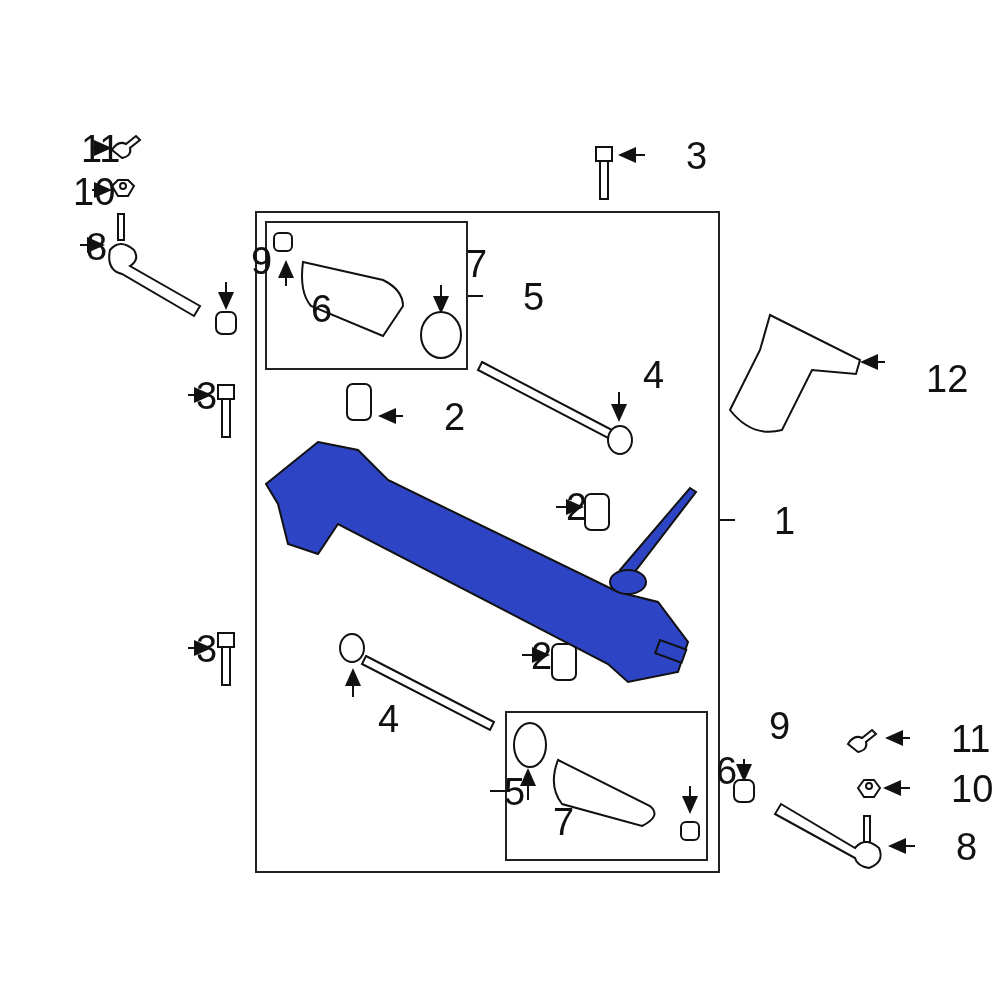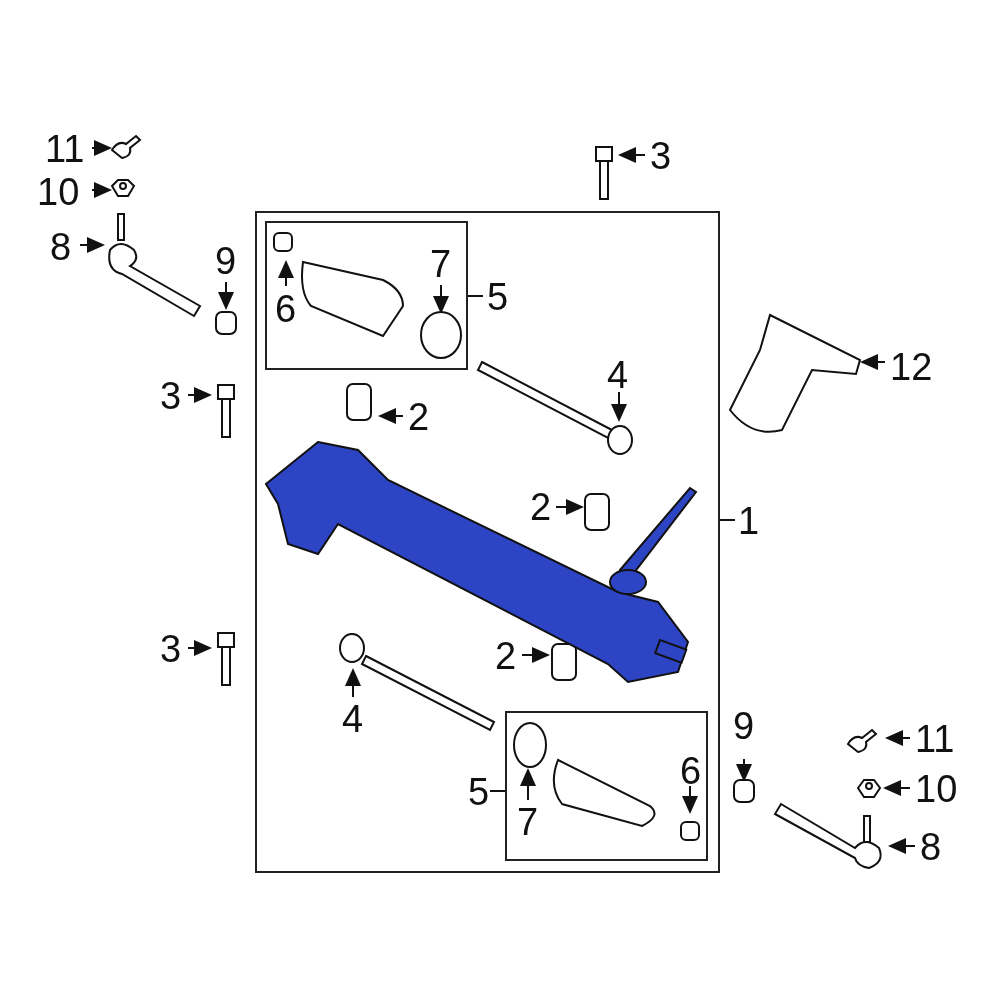--- a/index.html
+++ b/index.html
@@ -1,18 +1,18 @@
 <!DOCTYPE html>
 <html><head>
 <meta charset="utf-8">
 <style>
   html,body{margin:0;padding:0;background:#fff;}
   body{width:1000px;height:1000px;position:relative;overflow:hidden;font-family:"Liberation Sans",sans-serif;}
   svg{position:absolute;left:0;top:0;}
-  .lbl{position:absolute;font-size:38px;color:#111;line-height:1;font-family:"Liberation Sans",sans-serif;}
+  .lbl{position:absolute;font-size:38px;color:#111;line-height:1;font-family:"Liberation Sans",sans-serif;margin-left:36px;}
   .box{position:absolute;border:2px solid #222;box-sizing:border-box;}
 </style>
 </head>
 <body>
 
 <div class="box" style="left:255px;top:211px;width:465px;height:662px;"></div>
 <div class="box" style="left:265px;top:221px;width:203px;height:149px;"></div>
 <div class="box" style="left:505px;top:711px;width:203px;height:150px;"></div>
 
 <svg width="1000" height="1000" viewBox="0 0 1000 1000">
@@ -111,21 +111,21 @@
 <span class="lbl" style="left:160px;top:377px;">3</span>
 <span class="lbl" style="left:160px;top:630px;">3</span>
 <span class="lbl" style="left:275px;top:290px;">6</span>
 <span class="lbl" style="left:430px;top:245px;">7</span>
 <span class="lbl" style="left:487px;top:278px;">5</span>
 <span class="lbl" style="left:607px;top:356px;">4</span>
 <span class="lbl" style="left:408px;top:398px;">2</span>
 <span class="lbl" style="left:530px;top:488px;">2</span>
 <span class="lbl" style="left:495px;top:637px;">2</span>
 <span class="lbl" style="left:738px;top:502px;">1</span>
-<span class="lbl" style="left:890px;top:348px;">12</span>
+<span class="lbl" style="left:890px;top:360px;">12</span>
 <span class="lbl" style="left:342px;top:700px;">4</span>
 <span class="lbl" style="left:468px;top:773px;">5</span>
 <span class="lbl" style="left:517px;top:803px;">7</span>
 <span class="lbl" style="left:680px;top:752px;">6</span>
 <span class="lbl" style="left:733px;top:707px;">9</span>
 <span class="lbl" style="left:915px;top:720px;">11</span>
 <span class="lbl" style="left:915px;top:770px;">10</span>
 <span class="lbl" style="left:920px;top:828px;">8</span>
 
 </body></html>

